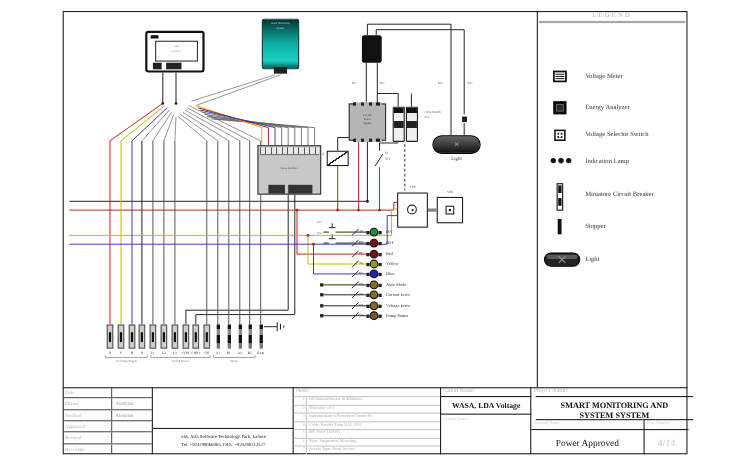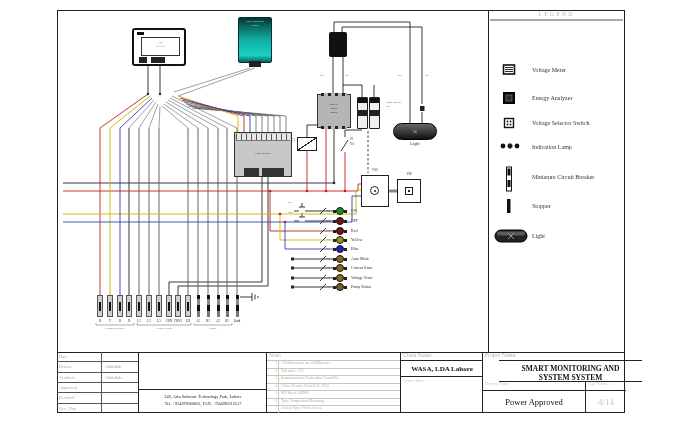--- a/index.html
+++ b/index.html
@@ -485,27 +485,27 @@
     </div>
     <div class="note-row">
       <span class="note-no">7</span>
       <span class="note-tx">Access Type: Front Access</span>
     </div>
   </div>
 
   <div class="abs" style="left:400px;top:352px;width:82px;height:61px;border-left:1px solid #222;box-sizing:border-box;">
     <div style="font-size:5.5px;color:#b5b1a8;padding-left:2px;height:8px;">Client Name:</div>
     <div class="abs" style="left:0;top:8px;width:82px;height:17px;border-top:1px solid #222;border-bottom:1px solid #222;box-sizing:border-box;
-                display:flex;align-items:center;justify-content:center;font-weight:bold;font-size:7px;color:#111;">WASA, LDA Lahore</div>
+                display:flex;align-items:center;justify-content:center;font-weight:bold;font-size:7px;color:#111;">WASA, LDA Voltage</div>
     <div class="abs" style="left:2px;top:27px;font-size:3.8px;color:#cfccc4;">Contact Name:</div>
   </div>
 
   <div class="abs" style="left:482px;top:352px;width:143px;height:61px;border-left:1px solid #222;box-sizing:border-box;">
     <div style="font-size:5.5px;color:#b5b1a8;padding-left:2px;height:8px;">Project Name:</div>
-    <div class="abs" style="left:16px;top:8px;width:143px;height:22px;border-top:1px solid #222;border-bottom:1px solid #222;box-sizing:border-box;
+    <div class="abs" style="left:4px;top:8px;width:143px;height:22px;border-top:1px solid #222;border-bottom:1px solid #222;box-sizing:border-box;
                 text-align:center;font-weight:600;color:#111;">
       <div style="font-size:7.5px;margin-top:2.5px;">SMART MONITORING AND</div>
       <div style="font-size:7.5px;">SYSTEM SYSTEM</div>
     </div>
     <div class="abs" style="left:0;top:30px;width:143px;height:8px;display:flex;">
       <span style="width:103px;border-right:1px solid #222;font-size:3.8px;color:#cfccc4;padding-left:2px;box-sizing:border-box;">Drawing Name:</span>
       <span style="flex:1;font-size:3.8px;color:#cfccc4;padding-left:2px;">Page Number:</span>
     </div>
     <div class="abs" style="left:0;top:38px;width:143px;height:23px;display:flex;border-top:1px solid #222;box-sizing:border-box;">
       <span style="width:103px;border-right:1px solid #222;display:flex;align-items:center;justify-content:center;font-size:8.5px;color:#111;box-sizing:border-box;">Power Approved</span>

